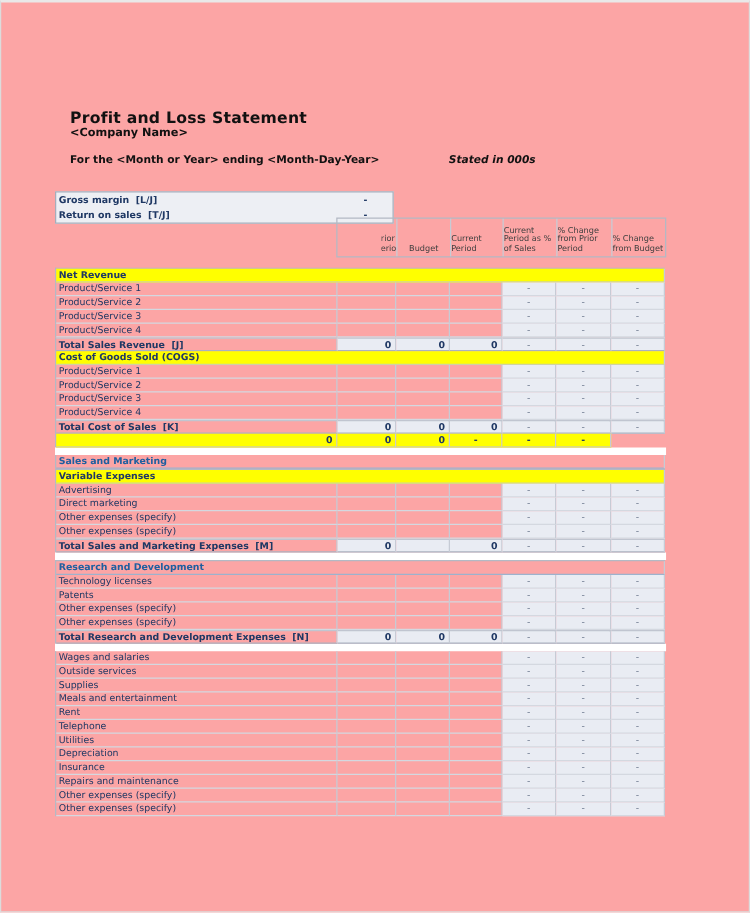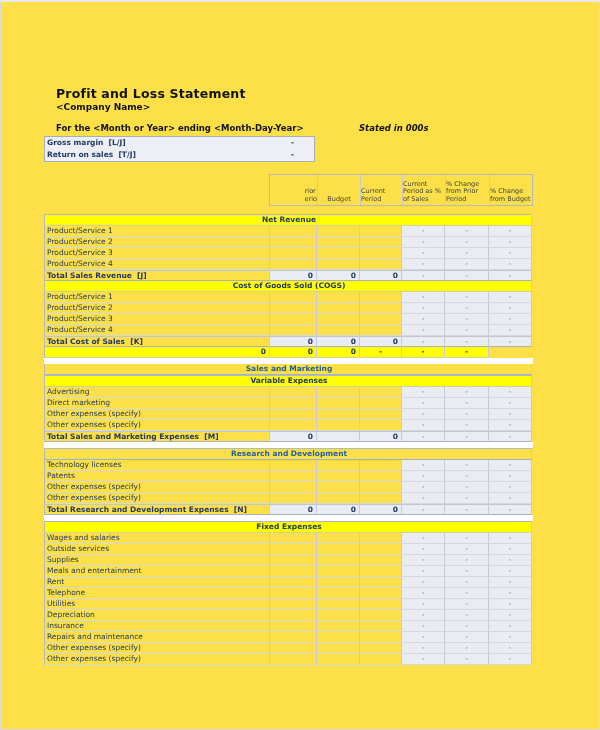--- a/index.html
+++ b/index.html
@@ -7,38 +7,38 @@
     --blue:#1f5fa0;
     --yellow:#ffff00;
     --shade:#e9ecf3;
     --border:#c6cbd5;
     --outer:#b3b9c4;
     --dash:#6f7a90;
     --hdrtext:#3f3f3f;
   }
   *{margin:0;padding:0;box-sizing:border-box;}
   html,body{width:600px;height:730px;background:#ffffff;font-family:"DejaVu Sans","Liberation Sans",sans-serif;}
-  .page{position:relative;width:600px;height:730px;background:#fde047;border:1px solid #dcdcdc;border-top:2px solid #e9e9e9;overflow:hidden;}
+  .page{position:relative;width:600px;height:730px;background:#fca5a5;border:1px solid #dcdcdc;border-top:2px solid #e9e9e9;overflow:hidden;}
   .doc-title{position:absolute;left:55px;top:84px;font-size:12.5px;font-weight:bold;color:#111;letter-spacing:.2px;}
   .company{position:absolute;left:55px;top:100px;font-size:9px;font-weight:bold;color:#111;}
   .period-line{position:absolute;left:55px;top:121px;font-size:8.5px;font-weight:bold;color:#111;white-space:pre;}
   .stated{position:absolute;left:358px;top:121px;font-size:8.5px;font-weight:bold;color:#111;font-style:italic;}
-  .summary-box{position:absolute;left:43px;top:134px;width:271px;height:26px;background:#edeff4;border:1px solid #a6adbb;}
+  .summary-box{position:absolute;left:43px;top:151px;width:271px;height:26px;background:#edeff4;border:1px solid #a6adbb;}
   .summary-row{display:flex;justify-content:space-between;height:12px;line-height:12px;}
   .summary-row .slabel{font-size:7.5px;font-weight:bold;color:var(--navy);padding-left:2px;white-space:pre;}
   .summary-row .svalue{font-size:7.5px;font-weight:bold;color:var(--navy);padding-right:20px;}
   .col-headers{position:absolute;left:268px;top:172px;width:264px;height:32px;border:1px solid var(--outer);display:grid;grid-template-columns:47px 43px 42px 43px 44px 43px;}
   .hcell{border-left:1px solid var(--border);display:flex;align-items:flex-end;justify-content:center;font-size:6.5px;line-height:7.3px;color:var(--hdrtext);padding-bottom:2px;overflow:hidden;}
   .hcell:first-child{border-left:none;margin-left:35px;}
   .table-clip{position:absolute;left:43px;top:212px;width:489px;height:451px;overflow:hidden;}
   .trow{display:grid;grid-template-columns:225px 47px 43px 42px 43px 44px 43px;height:11px;border-left:1px solid var(--outer);width:488px;}
   .trow.bt{border-top:1px solid var(--outer);height:12px;}
   .cell{border-right:1px solid var(--border);border-bottom:1px solid #d4d8e0;font-size:7.5px;line-height:10px;color:var(--navy);overflow:hidden;white-space:pre;}
   .cell.label{padding-left:2px;}
-  .cell.span{grid-column:1 / -1;text-align:center;}
+  .cell.span{grid-column:1 / -1;}
   .band .cell{background:var(--yellow);font-weight:bold;border-bottom:1px solid #cfd3a0;}
   .subheader .cell{color:var(--blue);font-weight:bold;border-bottom:1px solid #9db2cd;}
   .item .cell.pct{background:var(--shade);color:var(--dash);text-align:center;}
   .total .cell{border-bottom:1px solid #aab1c0;border-top:1px solid #c0c5d0;}
   .total .cell.label{font-weight:bold;}
   .total .cell.num{background:var(--shade);}
   .total .cell.val{text-align:right;padding-right:3px;font-weight:bold;}
   .total .cell.pct{color:var(--dash);text-align:center;}
   .band_total .cell{background:var(--yellow);font-weight:bold;border-bottom:1px solid #cfd3a0;}
   .band_total .cell.val{text-align:right;padding-right:3px;}
@@ -274,23 +274,20 @@
       <div class="trow total">
         <div class="cell label">Total Research and Development Expenses  [N]</div>
         <div class="cell num val">0</div>
         <div class="cell num val">0</div>
         <div class="cell num val">0</div>
         <div class="cell num pct">-</div>
         <div class="cell num pct">-</div>
         <div class="cell num pct">-</div>
       </div>
       <div class="gaprow"></div>
-      <div class="trow band bt">
-        <div class="cell label span">Fixed Expenses</div>
-      </div>
       <div class="trow item">
         <div class="cell label">Wages and salaries</div>
         <div class="cell num val"></div>
         <div class="cell num val"></div>
         <div class="cell num val"></div>
         <div class="cell num pct">-</div>
         <div class="cell num pct">-</div>
         <div class="cell num pct">-</div>
       </div>
       <div class="trow item">

